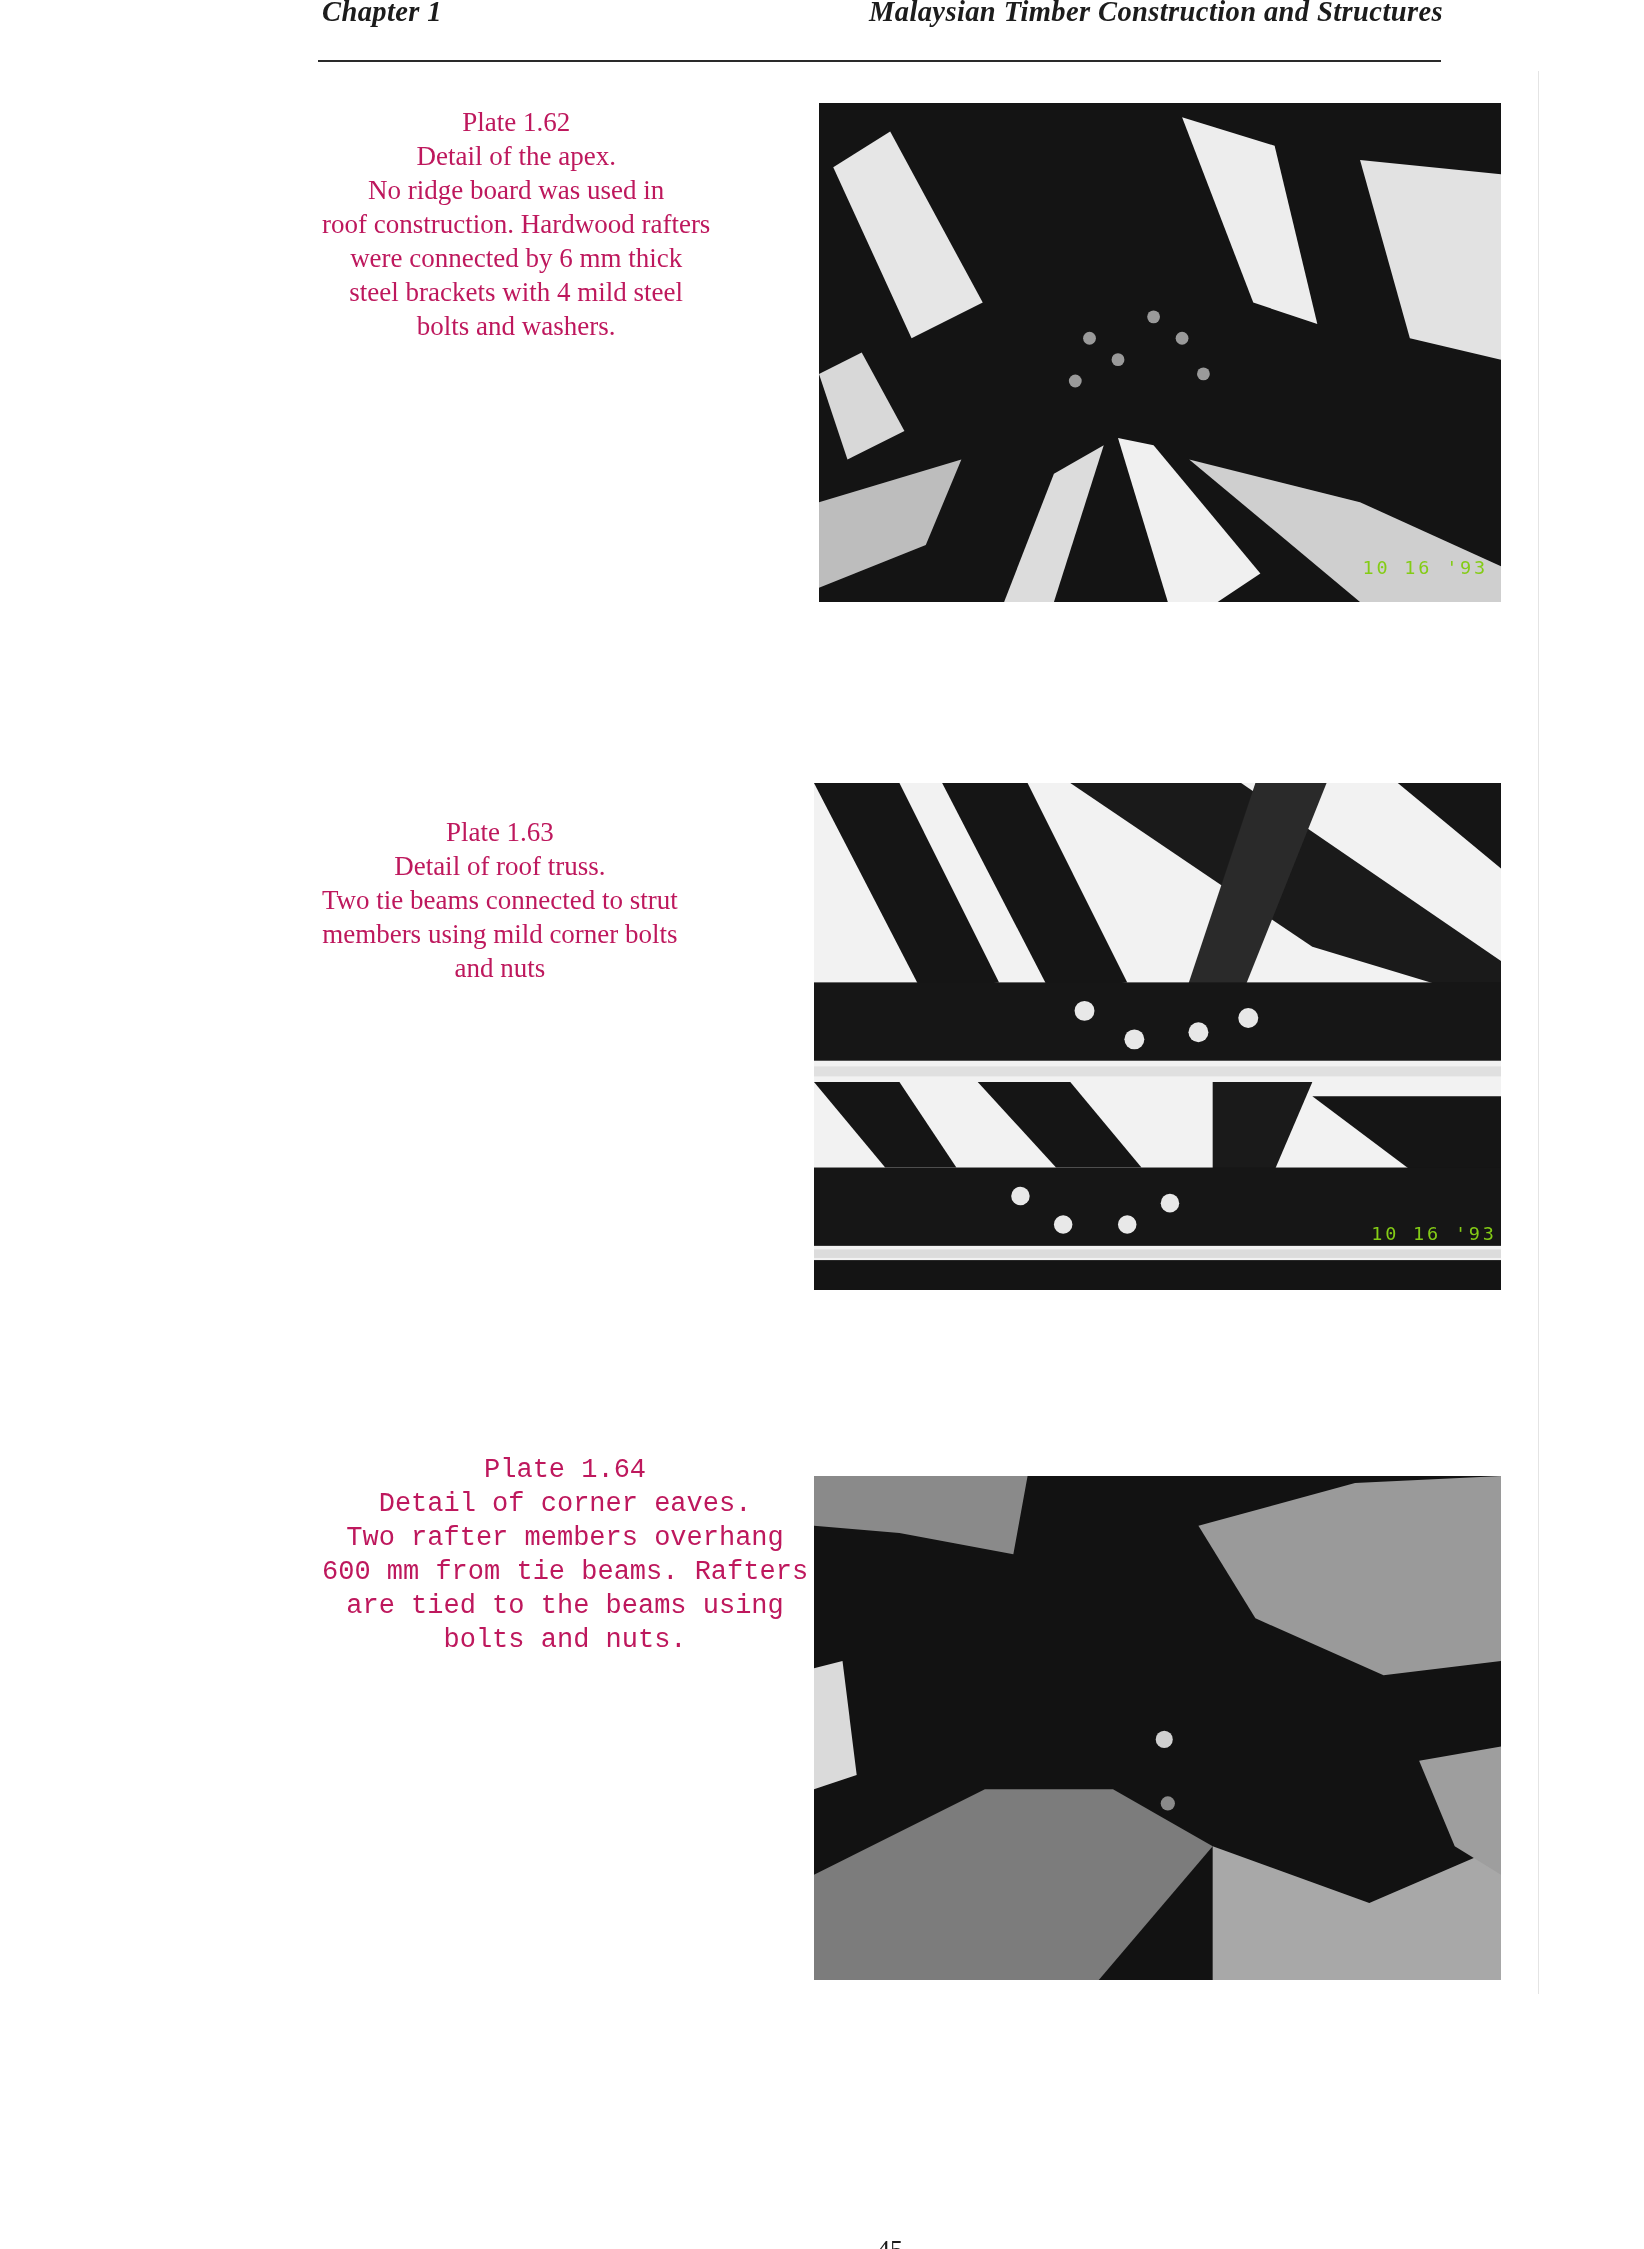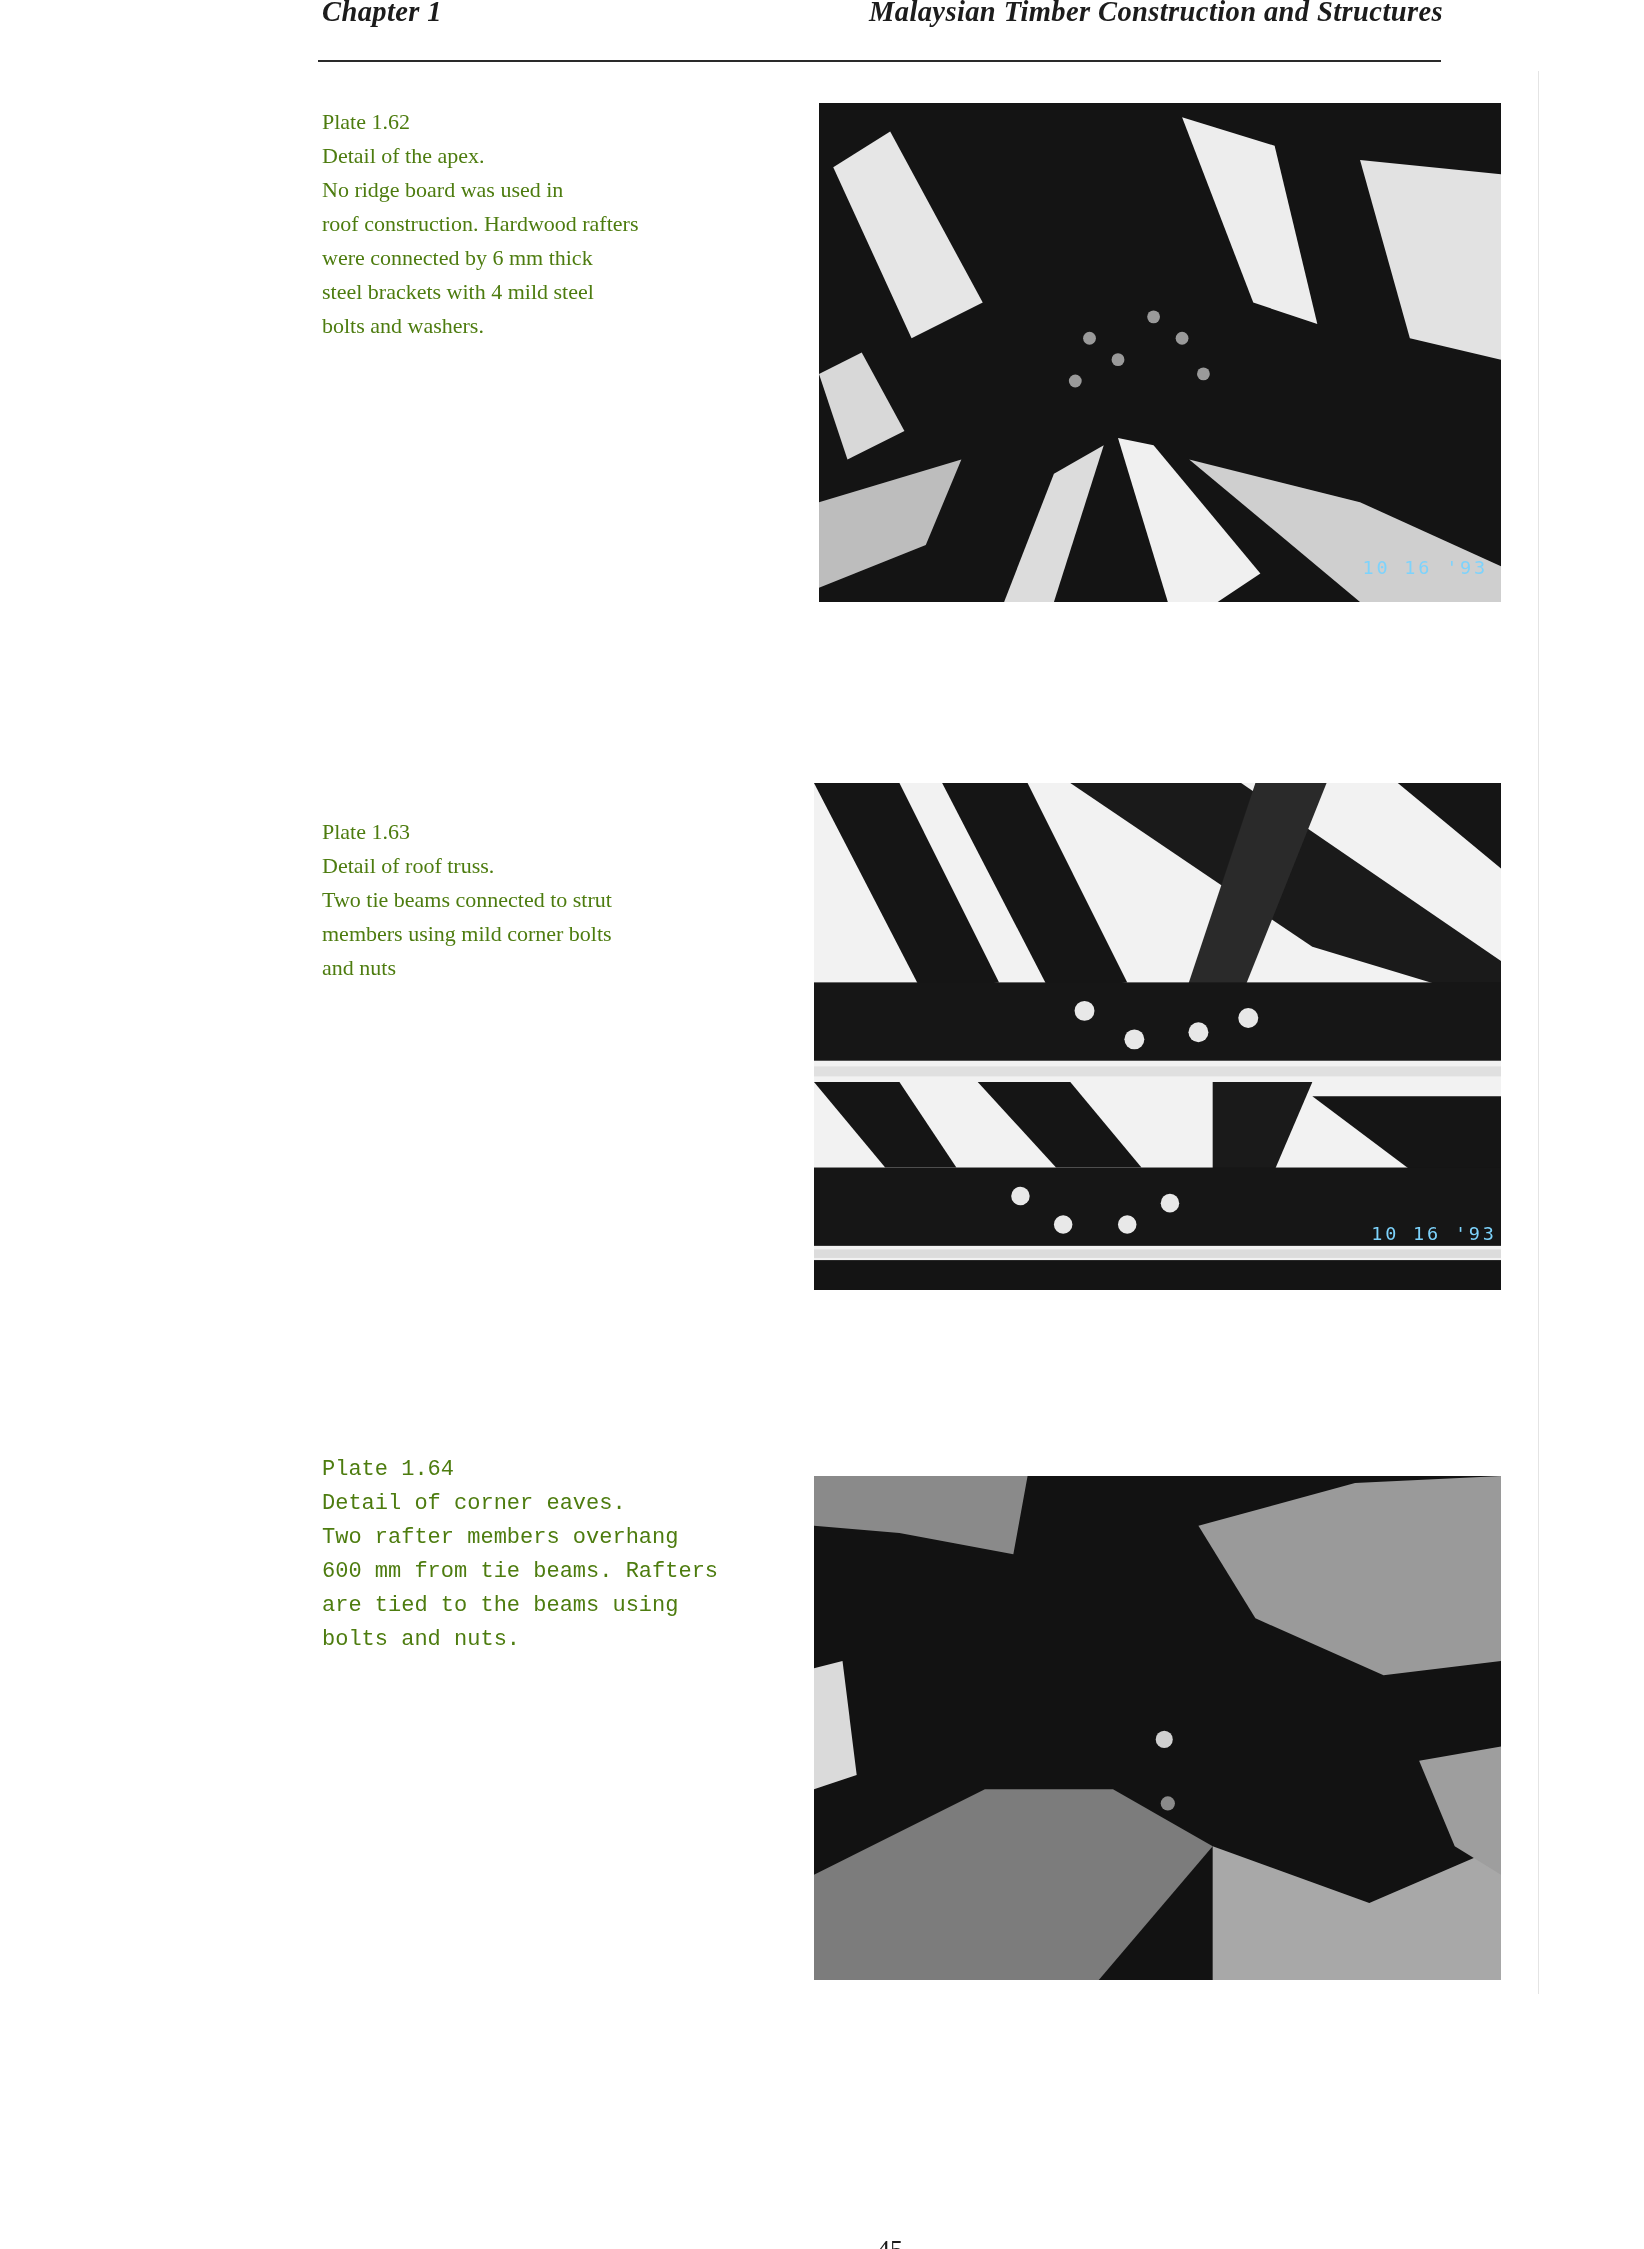--- a/index.html
+++ b/index.html
@@ -4,25 +4,25 @@
 <style>
   html, body { margin:0; padding:0; }
   body {
     width:1645px; height:2250px; background:#ffffff; position:relative; overflow:hidden;
     font-family:"Liberation Serif", "DejaVu Serif", serif; color:#1a1a1a;
   }
   .hdr { position:absolute; top:0; font-style:italic; font-weight:bold; font-size:28.5px; letter-spacing:0.4px; color:#1c1c1c; }
   .hdr-left { left:322px; top:-4.3px; }
   .hdr-right { right:202px; top:-4.3px; }
   .rule { position:absolute; left:318px; top:60px; width:1123px; height:2.1px; background:#2a2a2a; }
-  .caption { position:absolute; left:322px; font-size:22px; line-height:34px; color:#4d7c0f; }
+  .caption { position:absolute; left:322px; font-size:27px; line-height:34px; color:#be185d;text-align:center; }
   .caption div { white-space:nowrap; }
   .photo { position:absolute; background:#111; overflow:hidden; }
   .photo svg { display:block; width:100%; height:100%; }
-  .stamp { position:absolute; font-family:"DejaVu Sans Mono", monospace; font-size:18.5px; color:#7dd3fc; letter-spacing:2.8px; }
+  .stamp { position:absolute; font-family:"DejaVu Sans Mono", monospace; font-size:18.5px; color:#84cc16; letter-spacing:2.8px; }
   .vline { position:absolute; left:1538px; width:1.4px; background:#e4e4e4; }
   .pageno { position:absolute; left:877px; top:2235px; font-size:26px; font-family:"Liberation Serif", serif; }
 </style>
 </head>
 <body>
 
 <div class="hdr hdr-left">Chapter 1</div>
 <div class="hdr hdr-right">Malaysian Timber Construction and Structures</div>
 <div class="rule"></div>
 

